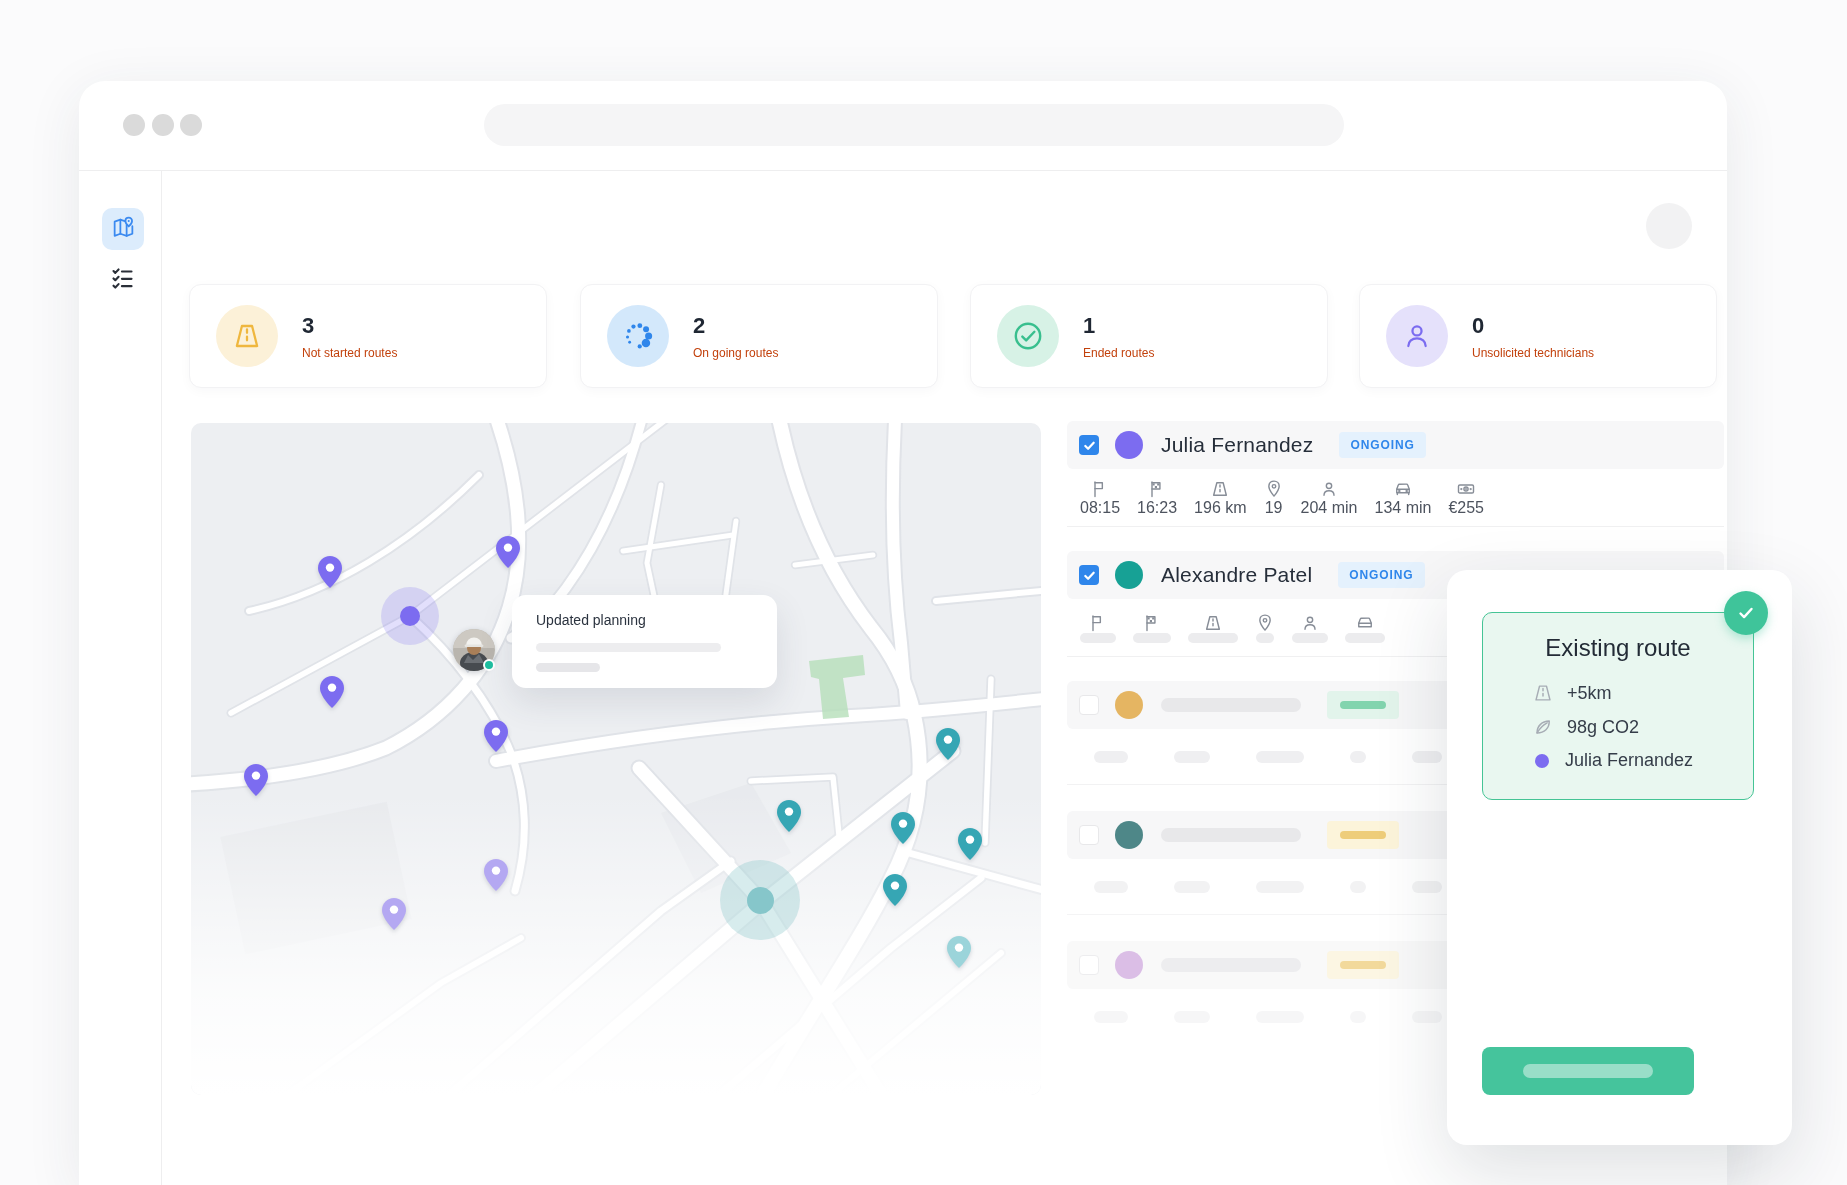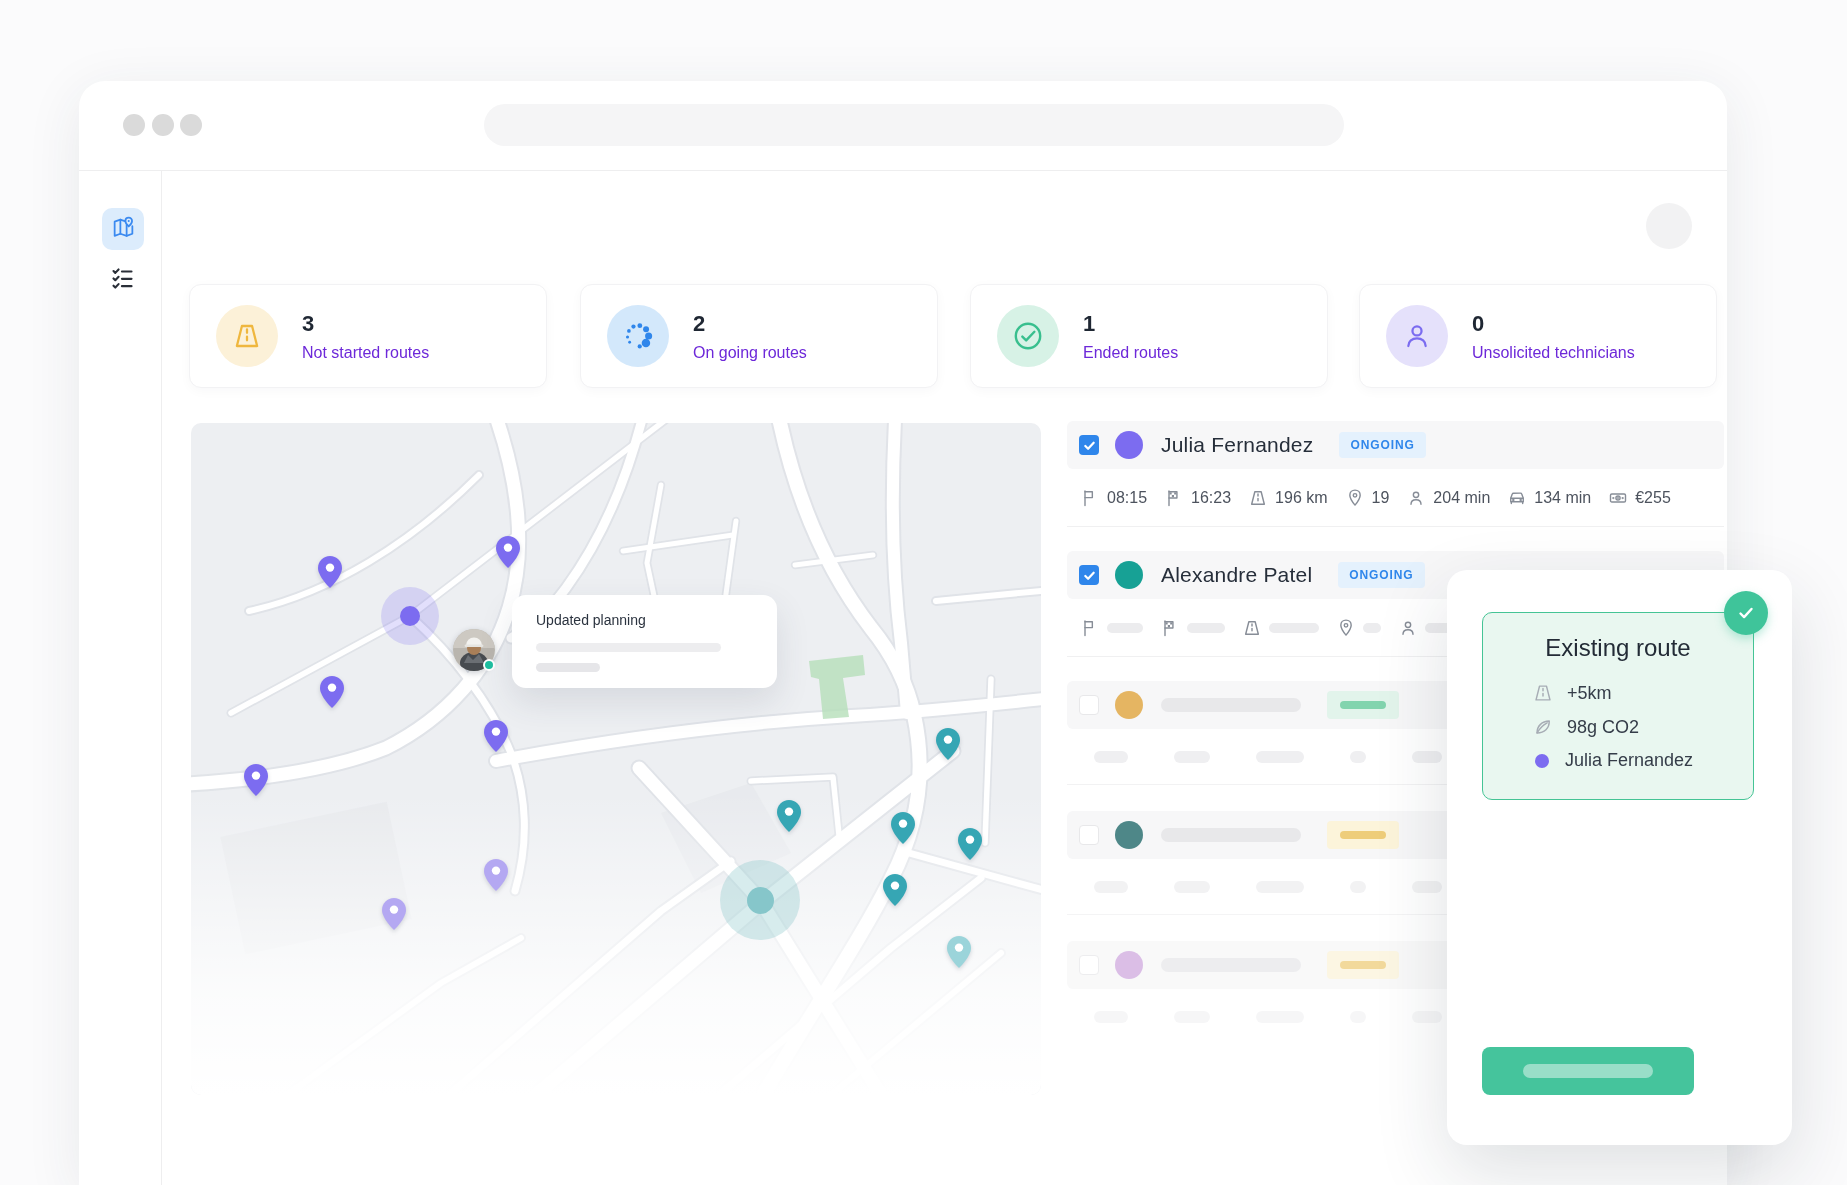--- a/index.html
+++ b/index.html
@@ -24,21 +24,21 @@
   .profile-circle { position:absolute; left:1567px; top:122px; width:46px; height:46px;
                     border-radius:50%; background:#f2f2f3; }
 
   
   .stat-card { position:absolute; top:203px; width:358px; height:104px; background:#fff;
                border:1px solid #f2f2f4; border-radius:12px; box-shadow:0 3px 12px rgba(30,40,60,.03);
                display:flex; align-items:center; padding-left:26px; gap:24px; }
   .stat-icon { width:62px; height:62px; border-radius:50%; flex:none;
                display:flex; align-items:center; justify-content:center; }
   .stat-value { font-size:22px; font-weight:bold; color:#1f2733; margin-bottom:7px; }
-  .stat-label { font-size:16px; color:#6d28d9; }
+  .stat-label { font-size:12px; color:#c2410c; }
 
   
   .map { position:absolute; left:112px; top:342px; width:850px; height:672px;
          background:#edeff2; border-radius:10px; overflow:hidden; }
   .map svg.roads { position:absolute; left:0; top:0; }
   .pin { position:absolute; width:24px; height:32px; cursor:pointer; }
   .pin svg { display:block; width:24px; height:32px; filter:drop-shadow(0 2px 2px rgba(40,50,70,.18)); }
   .halo { position:absolute; border-radius:50%; }
   .halo-dot { position:absolute; border-radius:50%; }
   .m-avatar { position:absolute; left:262px; top:206px; width:42px; height:42px; border-radius:50%;
@@ -63,21 +63,21 @@
   .badge { margin-left:26px; padding:6px 11px; border-radius:4px; font-size:12px; font-weight:bold;
            letter-spacing:.9px; }
   .badge.blue { background:#e4f1fd; color:#2f86eb; }
   .badge-sk { margin-left:26px; width:72px; height:28px; border-radius:4px;
               display:flex; align-items:center; justify-content:center; }
   .badge-sk .pill { width:46px; height:8px; border-radius:4px; }
   .name-sk { width:140px; height:14px; border-radius:7px; background:#e8e8ea; margin-left:18px; }
   .t-stats { position:absolute; left:0; width:657px; height:58px; display:flex; align-items:center;
              gap:17px; padding-left:13px; border-bottom:1px solid #f0f0f1;
              font-size:16px; color:#4d535e; }
-  .t-stat { display:flex; align-items:center; gap:7px; white-space:nowrap; }
+  .t-stat { display:flex; align-items:center; white-space:nowrap;flex-direction:column; }
   .t-stat .ic { color:#878d97; display:flex; }
   .sk-pill { height:10px; border-radius:5px; background:#ececee; }
   .sk-row { position:absolute; left:0; width:657px; height:56px; display:flex; align-items:center;
             gap:46px; padding-left:27px; border-bottom:1px solid #f2f2f3; }
   .sk-row .sk-pill { height:12px; border-radius:6px; background:#efeff1; }
 
   
   .route-panel { position:absolute; left:1447px; top:570px; width:345px; height:575px; background:#fff;
                  border-radius:20px; box-shadow:0 28px 75px rgba(30,40,60,.14); z-index:30; }
   .existing-card { position:absolute; left:35px; top:42px; width:272px; height:188px;

